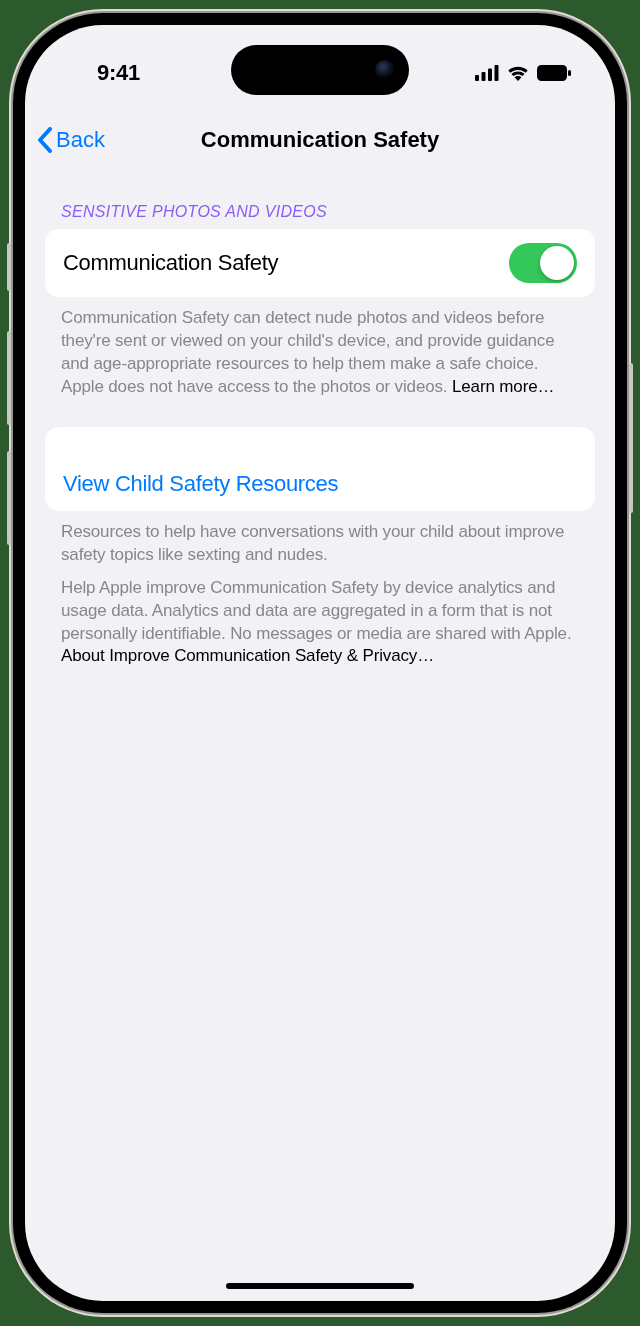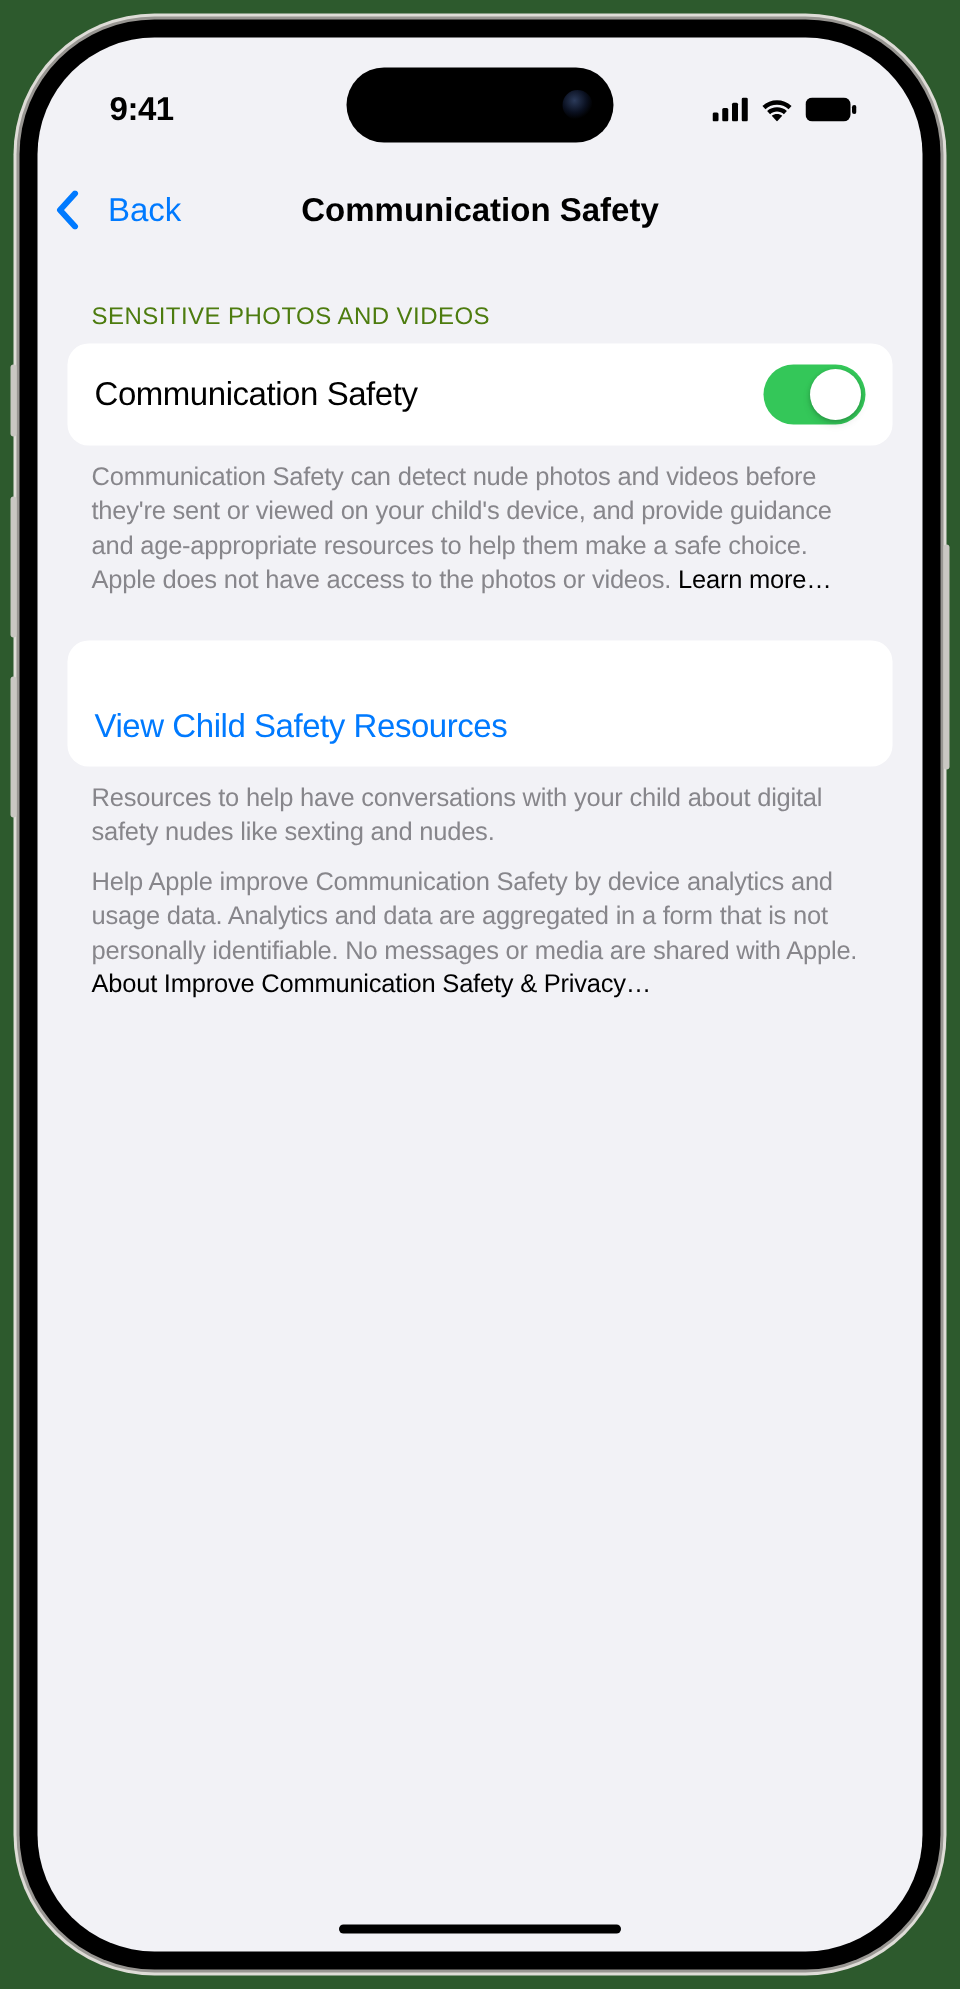--- a/index.html
+++ b/index.html
@@ -74,21 +74,21 @@
       align-items: center;
       justify-content: space-between;
       padding: 20px 44px 0;
       z-index: 5;
     }
     .status-time {
       font-size: 22px;
       font-weight: 600;
       color: #000;
       letter-spacing: -0.3px;
-      margin-left: 4px;
+      margin-left: 28px;
     }
     .status-icons {
       display: flex;
       align-items: center;
       gap: 8px;
     }
     .icon-cellular { width: 24px; height: 16px; }
     .icon-wifi { width: 22px; height: 16px; }
     .icon-battery { width: 34px; height: 16px; }
     .content {
@@ -100,44 +100,45 @@
       align-items: center;
       height: 58px;
       position: relative;
       padding: 0 12px;
     }
     .back-button {
       display: flex;
       align-items: center;
       color: #007aff;
       font-size: 22px;
-      gap: 19px;
+      gap: 3px;
       cursor: pointer;
       z-index: 2;
     }
     .back-chevron {
       width: 16px;
       height: 26px;
     }
     .nav-title {
       position: absolute;
       left: 0;
       right: 0;
       text-align: center;
       font-size: 22px;
       font-weight: 600;
       color: #000;
       pointer-events: none;
     }
     .section-header {
       font-size: 16px;
-      color: #4d7c0f;
+      color: #8b5cf6;
       text-transform: uppercase;
       padding: 34px 36px 8px;
       letter-spacing: 0.3px;
+      font-style: italic;
     }
     .section-header.tight {
       padding-top: 24px;
     }
     .cell {
       background: #fff;
       border-radius: 14px;
       margin: 0 20px;
       padding: 14px 18px;
       display: flex;
@@ -252,21 +253,21 @@
       </div>
       <div class="footer-text">
         <span>Communication Safety can detect nude photos and videos before they're sent or viewed on your child's device, and provide guidance and age-appropriate resources to help them make a safe choice. Apple does not have access to the photos or videos. </span><span class="link">Learn more…</span>
       </div>
 
       <div class="spacer-28"></div>
 
       <div class="cell">
         <div class="cell-link">View Child Safety Resources</div>
       </div>
-      <div class="footer-text">Resources to help have conversations with your child about digital safety nudes like sexting and nudes.</div>
+      <div class="footer-text">Resources to help have conversations with your child about improve safety topics like sexting and nudes.</div>
 
       <div class="footer-text">
         <span>Help Apple improve Communication Safety by device analytics and usage data. Analytics and data are aggregated in a form that is not personally identifiable. No messages or media are shared with Apple. </span><span class="link">About Improve Communication Safety &amp; Privacy…</span>
       </div>
     </div>
 
     <div class="home-indicator"></div>
   </div>
 </div>
 

